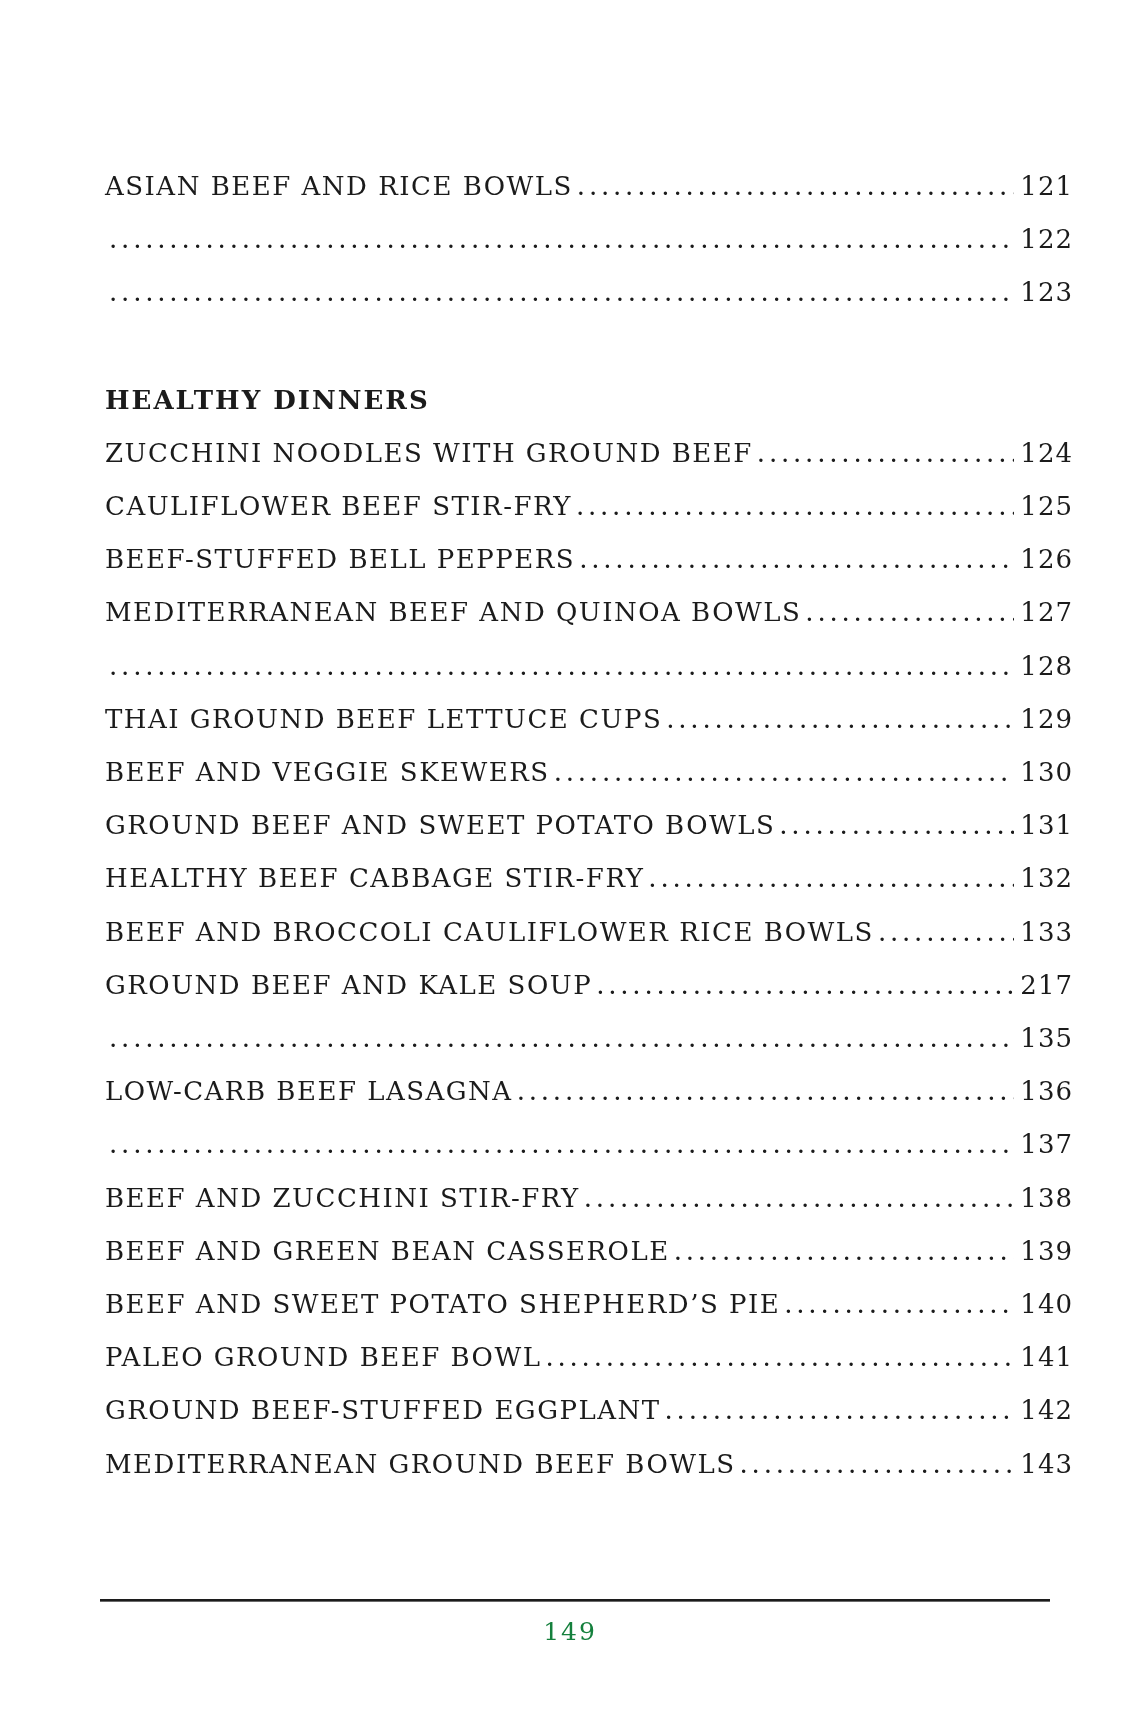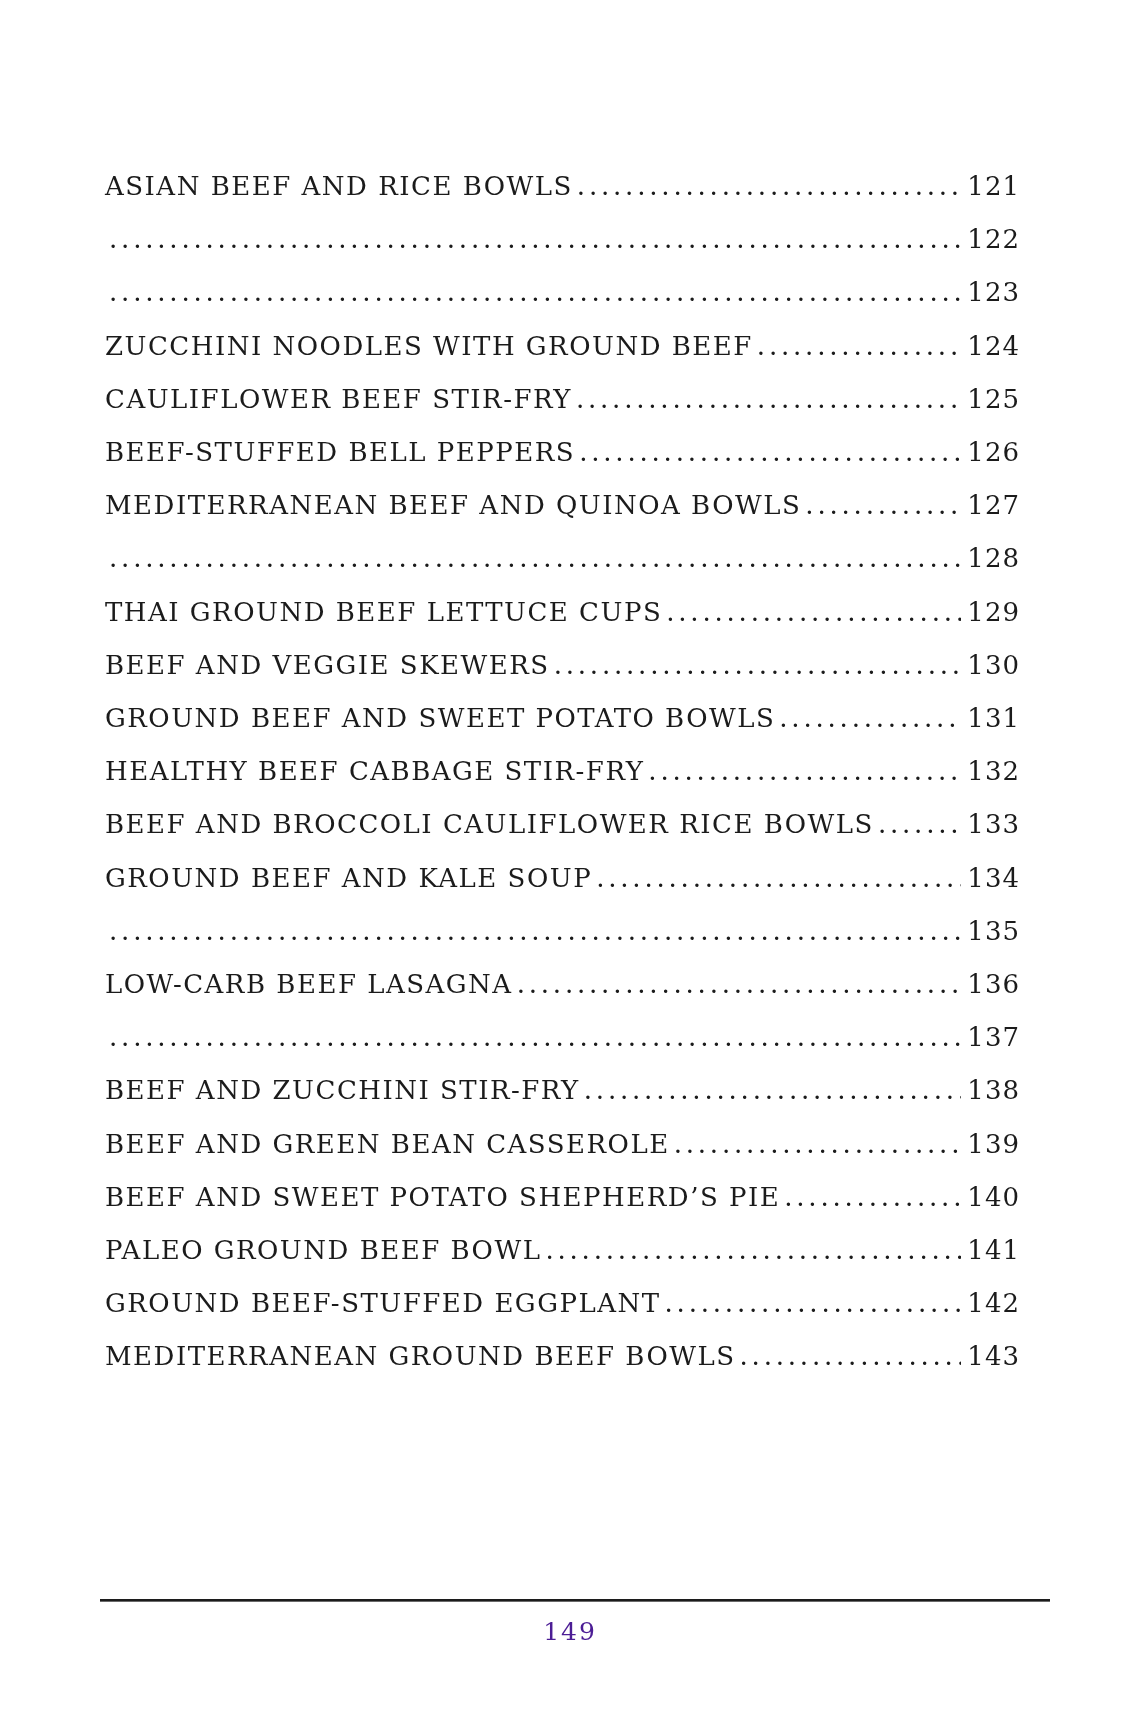--- a/index.html
+++ b/index.html
@@ -14,21 +14,21 @@
     font-family: "DejaVu Serif", "Liberation Serif", serif;
     color: #1b1b1b;
   }
   .page {
     position: relative;
     width: 1140px;
     height: 1710px;
     background: #ffffff;
   }
   .content {
-    padding: 160px 120px 0 105px;
+    padding: 160px 67px 0 105px;
   }
   .toc-row {
     display: flex;
     align-items: baseline;
     line-height: 53.2px;
     font-size: 26px;
     letter-spacing: 1.5px;
     white-space: nowrap;
   }
   .toc-title {
@@ -68,21 +68,21 @@
   }
   .page-number {
     position: absolute;
     top: 1612px;
     left: 0;
     width: 1140px;
     text-align: center;
     font-size: 25px;
     line-height: 40px;
     letter-spacing: 2px;
-    color: #4c1d95;
+    color: #15803d;
   }
 </style>
 </head>
 <body>
 
 <div class="page">
   <main class="content">
 
     <div class="toc-list">
 
@@ -94,20 +94,21 @@
         <div class="toc-row">
           <span class="leader">............................................................................................................................................</span>
           <span class="toc-page-num">122</span>
         </div>
         <div class="toc-row">
           <span class="leader">............................................................................................................................................</span>
           <span class="toc-page-num">123</span>
         </div>
       </div>
 
+    <h2 class="section-heading">HEALTHY DINNERS</h2>
 
     <div class="toc-list">
 
     <div class="toc-row">
           <span class="toc-title">ZUCCHINI NOODLES WITH GROUND BEEF</span>
           <span class="leader">............................................................................................................................................</span>
           <span class="toc-page-num">124</span>
         </div>
         <div class="toc-row">
           <span class="toc-title">CAULIFLOWER BEEF STIR-FRY</span>
@@ -149,21 +150,21 @@
           <span class="toc-page-num">132</span>
         </div>
         <div class="toc-row">
           <span class="toc-title">BEEF AND BROCCOLI CAULIFLOWER RICE BOWLS</span>
           <span class="leader">............................................................................................................................................</span>
           <span class="toc-page-num">133</span>
         </div>
         <div class="toc-row">
           <span class="toc-title">GROUND BEEF AND KALE SOUP</span>
           <span class="leader">............................................................................................................................................</span>
-          <span class="toc-page-num">134</span>
+          <span class="toc-page-num">217</span>
         </div>
         <div class="toc-row">
           <span class="leader">............................................................................................................................................</span>
           <span class="toc-page-num">135</span>
         </div>
         <div class="toc-row">
           <span class="toc-title">LOW-CARB BEEF LASAGNA</span>
           <span class="leader">............................................................................................................................................</span>
           <span class="toc-page-num">136</span>
         </div>

